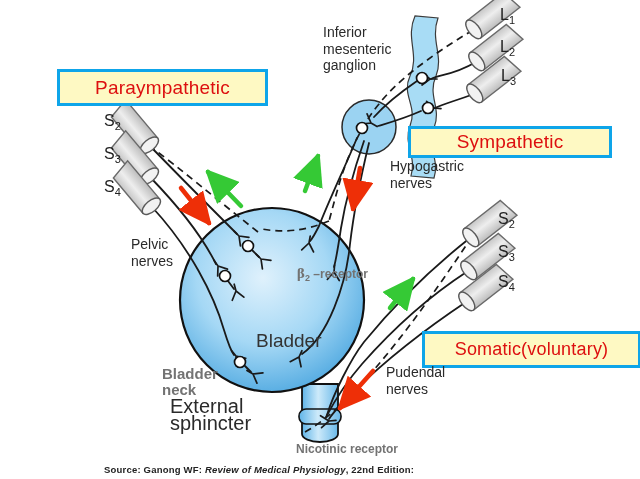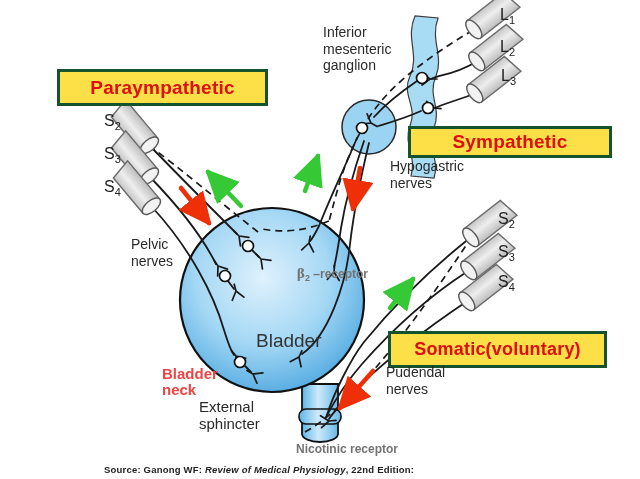--- a/index.html
+++ b/index.html
@@ -3,22 +3,22 @@
 <meta charset="utf-8">
 <style>
   html,body{margin:0;padding:0;background:#fff;}
   .stage{position:relative;width:640px;height:479px;background:#fff;overflow:hidden;
          font-family:"Liberation Sans","DejaVu Sans",sans-serif;}
   .stage svg{position:absolute;left:0;top:0;}
   .lbl{position:absolute;color:#222;pointer-events:none;white-space:pre-line;}
   .anat{font-size:14px;line-height:16.5px;color:#2a2a2a;}
   .spinal{font-size:16px;color:#222;}
   .spinal sub{font-size:11px;}
-  .redbox{position:absolute;border:3px solid #14532d;background:#fde047;display:flex;
-          align-items:center;justify-content:center;color:#dd0f0f;font-weight:bold;
+  .redbox{position:absolute;border:3px solid #0ea5e9;background:#fef9c3;display:flex;
+          align-items:center;justify-content:center;color:#dd0f0f;font-weight:normal;
           font-size:19px;letter-spacing:.2px;}
   .bold{font-weight:bold;}
   .recept{font-size:12px;font-weight:bold;color:#737373;}
   .recept sub{font-size:9px;}
   .greek{font-family:"DejaVu Serif","Liberation Serif",serif;}
   .bladder-word{font-size:19px;color:#333;}
   .src{font-size:9.5px;font-weight:600;color:#222;line-height:12px;letter-spacing:.2px;}
   .src .it{font-style:italic;}
 </style>
 </head>
@@ -141,41 +141,41 @@
       <use href="#cyl" transform="translate(476,62) rotate(-38)"></use>
       <use href="#cyl" transform="translate(474,94) rotate(-38)"></use>
       <use href="#cyl" transform="translate(470,238) rotate(-38)"></use>
       <use href="#cyl" transform="translate(468,271) rotate(-38)"></use>
       <use href="#cyl" transform="translate(466,302) rotate(-38)"></use>
     </g>
   </svg>
 
   <div class="redbox" style="left:57px;top:69px;width:205px;height:31px;">Paraympathetic</div>
   <div class="redbox" style="left:408px;top:126px;width:198px;height:26px;">Sympathetic</div>
-  <div class="redbox" style="left:388px;top:331px;width:213px;height:31px;font-size:18px;">Somatic(voluntary)</div>
+  <div class="redbox" style="left:422px;top:331px;width:213px;height:31px;font-size:18px;">Somatic(voluntary)</div>
 
   <div class="lbl spinal" style="left:104px;top:112px;"><span>S</span><sub>2</sub></div>
   <div class="lbl spinal" style="left:104px;top:145px;"><span>S</span><sub>3</sub></div>
   <div class="lbl spinal" style="left:104px;top:178px;"><span>S</span><sub>4</sub></div>
 
   <div class="lbl spinal" style="left:500px;top:6px;"><span>L</span><sub>1</sub></div>
   <div class="lbl spinal" style="left:500px;top:38px;"><span>L</span><sub>2</sub></div>
   <div class="lbl spinal" style="left:501px;top:67px;"><span>L</span><sub>3</sub></div>
 
   <div class="lbl spinal" style="left:498px;top:210px;"><span>S</span><sub>2</sub></div>
   <div class="lbl spinal" style="left:498px;top:243px;"><span>S</span><sub>3</sub></div>
   <div class="lbl spinal" style="left:498px;top:273px;"><span>S</span><sub>4</sub></div>
 
   <div class="lbl anat" style="left:303px;top:24px;width:84px;margin-left:20px;">Inferior mesenteric ganglion</div>
   <div class="lbl anat" style="left:384px;top:158px;width:88px;margin-left:6px;">Hypogastric nerves</div>
   <div class="lbl anat" style="left:131px;top:236px;width:50px;">Pelvic nerves</div>
   <div class="lbl anat" style="left:386px;top:364px;width:70px;">Pudendal nerves</div>
   <div class="lbl bladder-word" style="left:256px;top:295px;margin-top:35px;">Bladder</div>
-  <div class="lbl anat bold" style="left:162px;top:366px;width:62px;font-size:15px;line-height:16px;color:#ef4444;">Bladder neck</div>
-  <div class="lbl anat" style="left:199px;top:398px;width:72px;font-size:15px;line-height:17px;">External sphincter</div>
+  <div class="lbl anat bold" style="left:162px;top:366px;width:62px;font-size:15px;line-height:16px;color:#737373;">Bladder neck</div>
+  <div class="lbl anat" style="left:170px;top:398px;width:72px;font-size:20px;line-height:17px;">External sphincter</div>
   <div class="lbl recept" style="left:296px;top:442px;">Nicotinic receptor</div>
 
   <div class="lbl recept" style="left:297px;top:253px;">
     <span class="greek">β</span><sub>2</sub><span> –receptor</span>
   </div>
 
   <div class="lbl src" style="left:104px;top:452px;width:470px;">
     <span>Source: Ganong WF: </span><span class="it">Review of Medical Physiology</span><span>, 22nd Edition:</span><br>
     
   </div>

